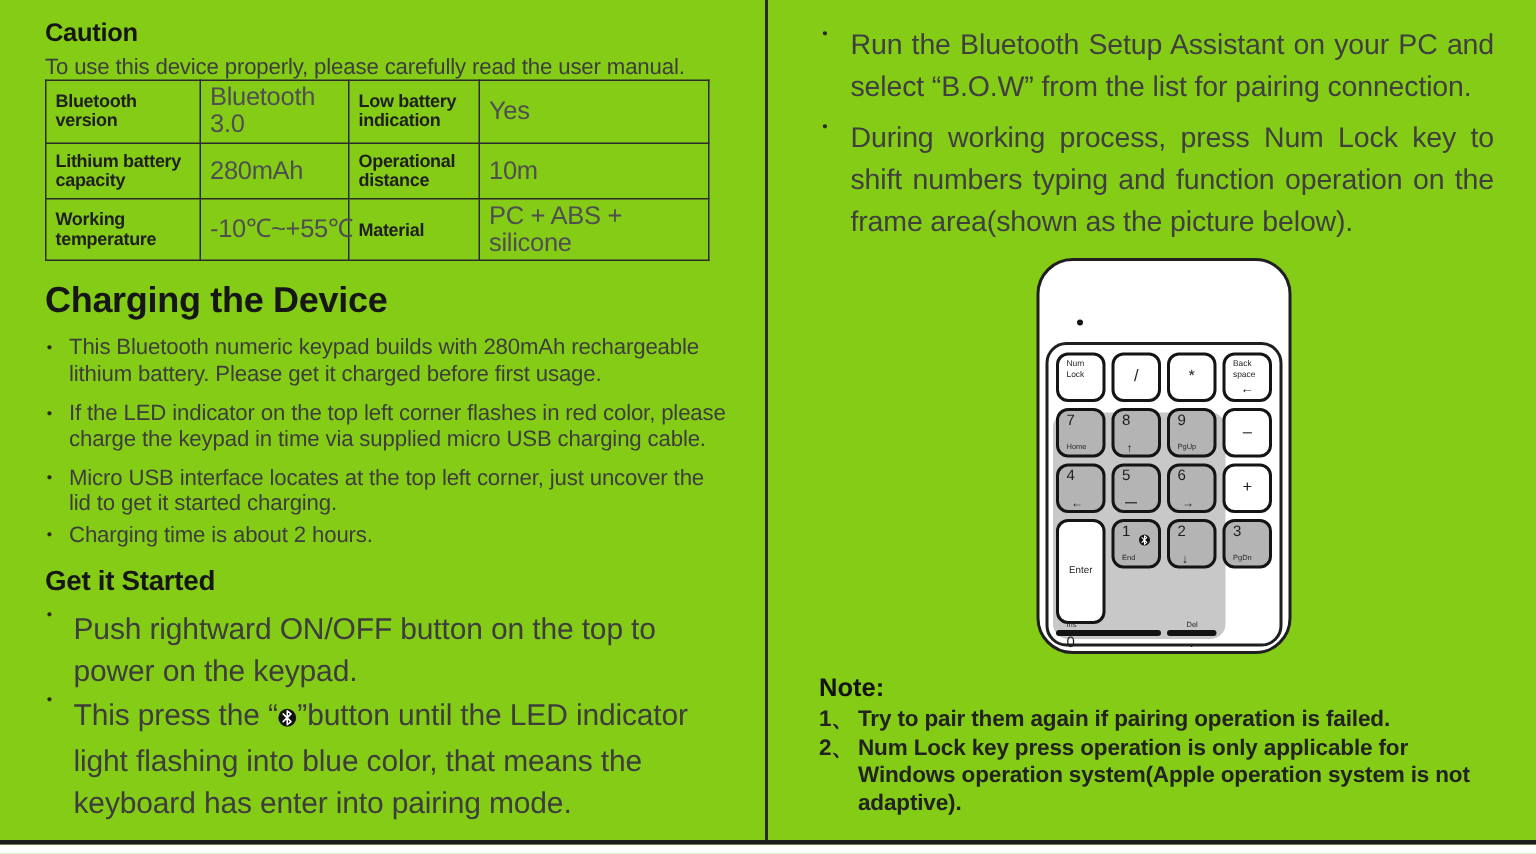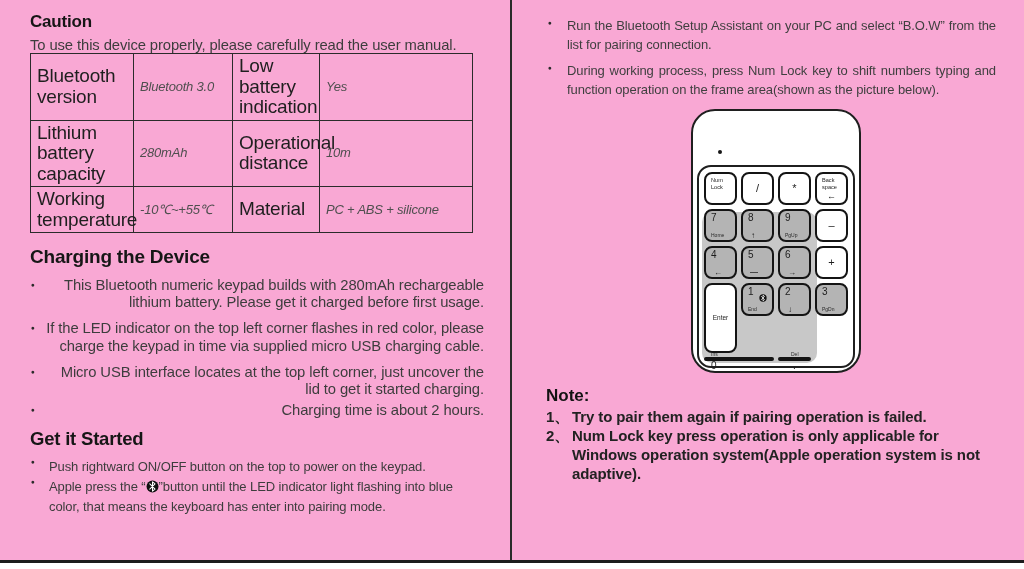--- a/index.html
+++ b/index.html
@@ -1,42 +1,42 @@
 <!DOCTYPE html>
 <html><head>
 <meta charset="utf-8">
 <style>
   * { margin:0; padding:0; box-sizing:border-box; }
   html,body { width:1024px; height:569px; background:#ffffff; font-family:"Liberation Sans", sans-serif; }
-  .page { display:flex; width:1024px; height:563px; border-bottom:3px solid #1c1c1c; background:#f9a8d4; color:#3d3d3d; }
+  .page { display:flex; width:1024px; height:563px; border-bottom:3px solid #1c1c1c; background:#84cc16; color:#3d3d3d; }
   .col-left { width:512px; border-right:2px solid #2a2a2a; padding:12px 26px 0 30px; }
   .col-right { flex:1; padding:17px 28px 0 34px; }
 
   h2 { color:#161616; font-weight:700; letter-spacing:-0.2px; }
   .h-caution { font-size:17px; margin-bottom:5px; }
   .h-specs { font-size:18.5px; margin-top:19px; margin-bottom:11px; }
-  .h-charging { font-size:19px; margin-top:13px; margin-bottom:9px; }
+  .h-charging { font-size:24px; margin-top:13px; margin-bottom:9px; }
   .h-started { font-size:18.5px; margin-top:9px; margin-bottom:8px; }
   .body-text { font-size:14.8px; color:#3d3d3d; letter-spacing:-0.1px; }
 
   table.specs { border-collapse:collapse; width:442px; table-layout:fixed; }
   table.specs td { border:1.6px solid #2b2b2b; height:37px; vertical-align:middle; padding:2px 5px 2px 6px; line-height:1.08; }
-  td.lbl { font-weight:400; font-size:19px; color:#1f1f1f; letter-spacing:-0.2px; }
-  td.val { font-size:13px; color:#4f4f4f; letter-spacing:-0.2px;font-style:italic; }
-
-  ul.dotlist { list-style:none;text-align:right; }
+  td.lbl { font-weight:700; font-size:12px; color:#1f1f1f; letter-spacing:-0.2px; }
+  td.val { font-size:17px; color:#4f4f4f; letter-spacing:-0.2px; }
+
+  ul.dotlist { list-style:none; }
   ul.dotlist li { position:relative; padding-left:16px; font-size:14.8px; line-height:1.16; letter-spacing:-0.1px; margin-bottom:9px; }
   ul.dotlist li::before { content:"●"; position:absolute; left:1px; top:4px; font-size:6.5px; color:#2a2a2a; }
 
   ul.startlist { list-style:none; }
-  ul.startlist li { position:relative; padding-left:19px; font-size:13px; line-height:1.42; letter-spacing:-0.1px; margin-bottom:1px; }
+  ul.startlist li { position:relative; padding-left:19px; font-size:20px; line-height:1.42; letter-spacing:-0.1px; margin-bottom:1px; }
   ul.startlist li::before { content:"●"; position:absolute; left:1px; top:-1px; font-size:6.5px; color:#2a2a2a; }
 
   ul.rlist { list-style:none; }
-  ul.rlist li { position:relative; padding-left:21px; font-size:13px; line-height:1.46; letter-spacing:-0.1px; color:#3f3f3f; text-align:justify; margin-bottom:7px; }
+  ul.rlist li { position:relative; padding-left:21px; font-size:19px; line-height:1.46; letter-spacing:-0.1px; color:#3f3f3f; text-align:justify; margin-bottom:7px; }
   ul.rlist li::before { content:"●"; position:absolute; left:2px; top:1px; font-size:6.5px; color:#2a2a2a; }
 
   .bt-badge { display:inline-block; vertical-align:-2px; }
 
   
   .device { position:relative; width:170px; height:264px; border:2px solid #1f1f1f; border-radius:24px; margin:9px 0 0 145px; background:#fff; }
   .led { position:absolute; left:25px; top:39px; width:4px; height:4px; border-radius:50%; background:#161616; }
   .kb { position:absolute; left:4px; right:4px; top:54px; bottom:3px; border:2px solid #1f1f1f; border-radius:14px; }
   .panel { position:absolute; left:3px; top:45px; right:36px; bottom:3px; border-radius:10px; }
   .keys { position:absolute; inset:5px; display:grid; grid-template-columns:repeat(4,1fr); grid-template-rows:repeat(5,1fr); gap:4px; z-index:1; }
@@ -107,21 +107,21 @@
       <li>This Bluetooth numeric keypad builds with 280mAh rechargeable lithium battery. Please get it charged before first usage.</li>
       <li>If the LED indicator on the top left corner flashes in red color, please charge the keypad in time via supplied micro USB charging cable.</li>
       <li class="tight" style="margin-bottom:4px">Micro USB interface locates at the top left corner, just uncover the lid to get it started charging.</li>
       <li style="margin-bottom:0">Charging time is about 2 hours.</li>
     </ul>
 
     <h2 class="h-started">Get it Started</h2>
     <ul class="startlist">
       <li>Push rightward ON/OFF button on the top to power on the keypad.</li>
       <li>
-        <span>Apple press the “</span><span class="bt-badge"><svg width="13" height="13" viewBox="0 0 24 24">
+        <span>This press the “</span><span class="bt-badge"><svg width="13" height="13" viewBox="0 0 24 24">
               <circle cx="12" cy="12" r="11" fill="#111"></circle>
               <polyline points="7,7.2 16.6,16.8 12,20.6 12,3.4 16.6,7.2 7,16.8" fill="none" stroke="#fff" stroke-width="1.9" stroke-linejoin="round" stroke-linecap="round"></polyline>
             </svg></span><span>”button until the LED indicator light flashing into blue color, that means the keyboard has enter into pairing mode.</span>
       </li>
     </ul>
 
   </div>
 
   <div class="col-right">
 

